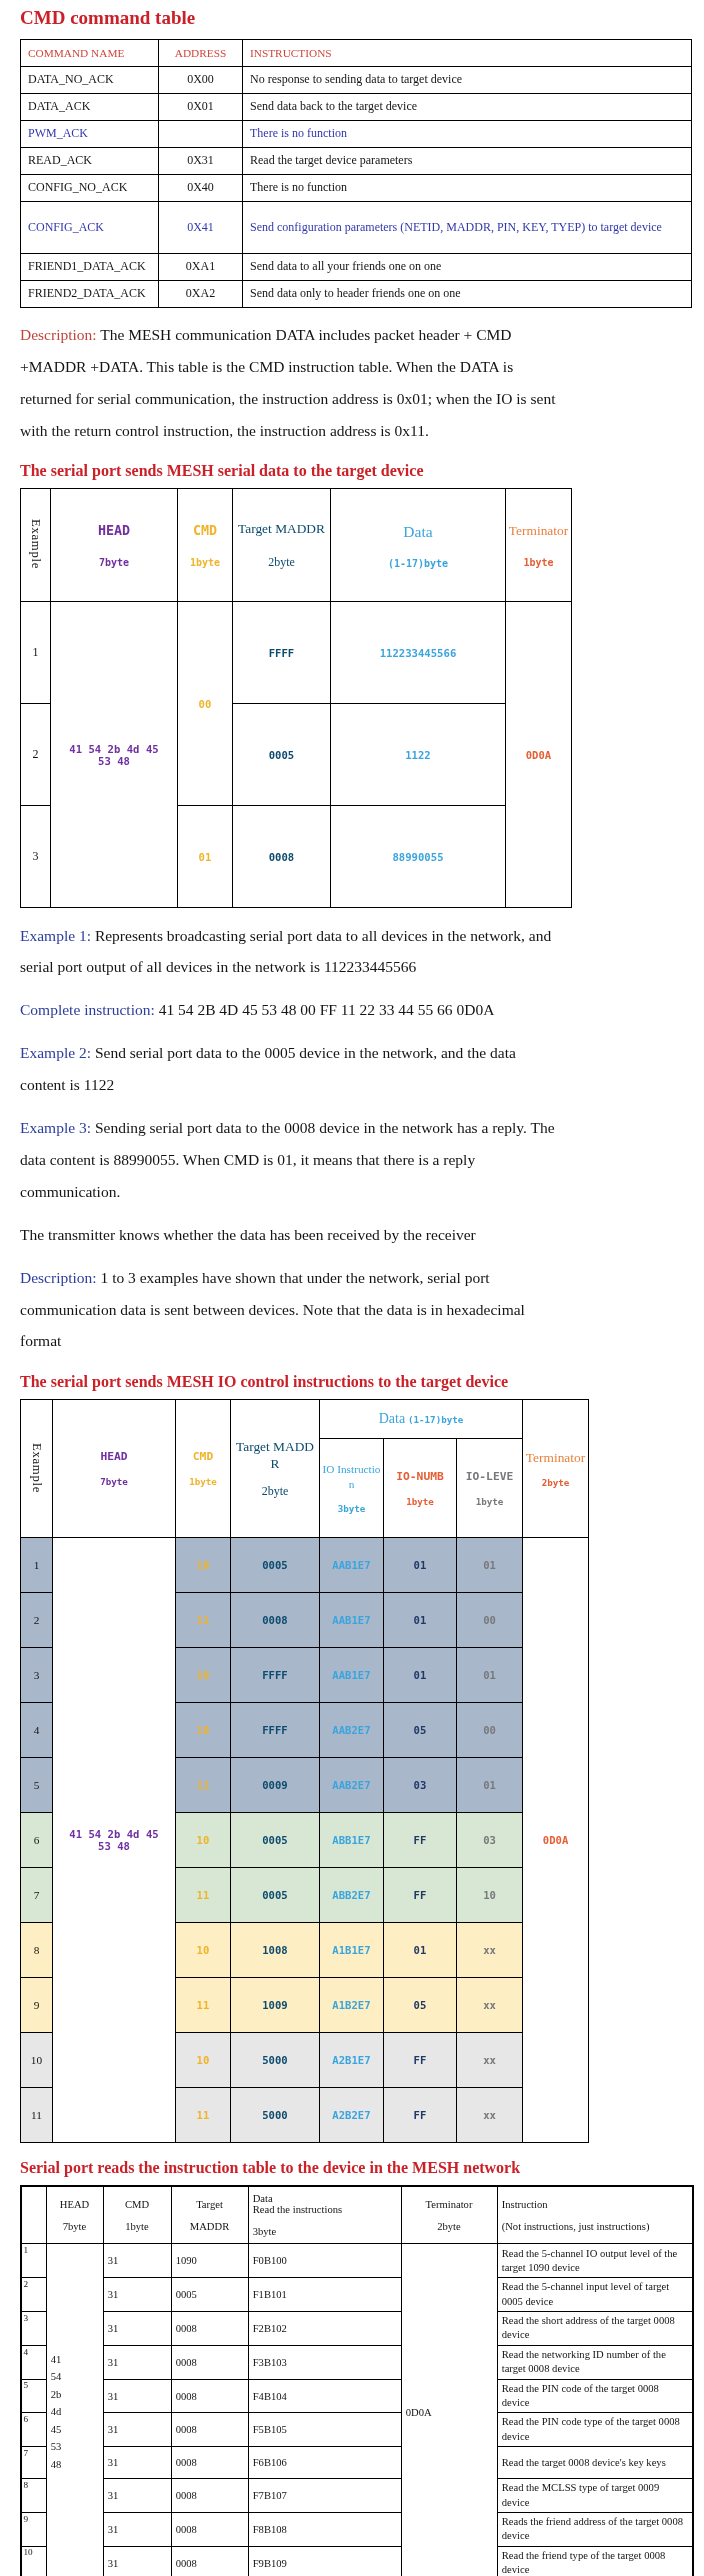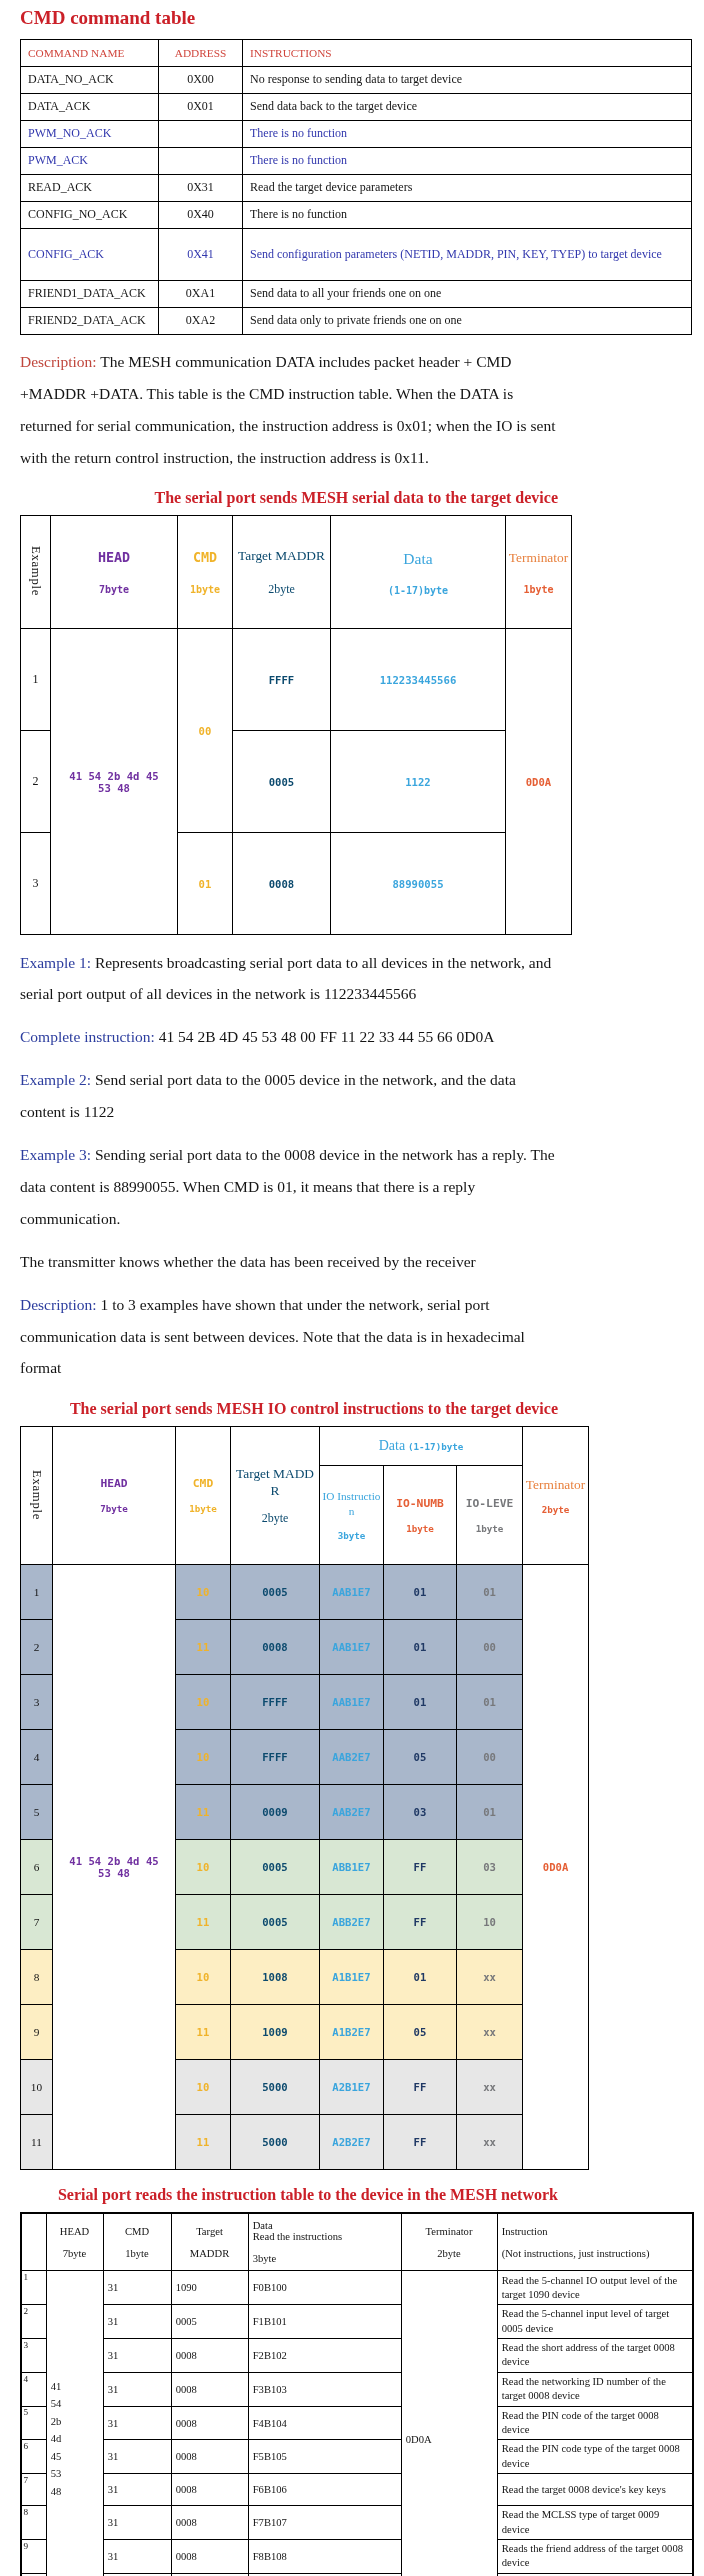--- a/index.html
+++ b/index.html
@@ -1,20 +1,20 @@
 <!DOCTYPE html>
 <html style="font-size:11.3px"><head>
 <meta charset="utf-8">
 <style>
   html,body{margin:0;padding:0;background:#fff;}
   body{width:704px;font-family:"Liberation Serif",serif;color:#141414;}
   .page{padding:4.2px 10px 10px 20px;box-sizing:border-box;width:568px;}
   .red-title{color:#cb2028;font-weight:bold;margin:0;}
   h1.red-title{font-size:19px;margin:2.8px 0 10px 0;}
-  h2.red-title{font-size:16px;margin:15.5px 0 8.4px 0;text-align:right;}
+  h2.red-title{font-size:16px;margin:15.5px 0 8.4px 0;}
   table{border-collapse:collapse;table-layout:fixed;}
   td,th{box-sizing:border-box;}
   .mono{font-family:"DejaVu Sans Mono",monospace;font-weight:bold;}
   .purple{color:#7030a0}.gold{color:#f0b32a}.green{color:#0c4a6e}
   .lblue{color:#3aa5dd}.orange{color:#e8813e}.ored{color:#e55f35}
   .gray{color:#77787b}.navy{color:#1f3864}.blue{color:#3137ad}
   
   .cmd-table{width:672px;padding-left:25px;}
   .cmd-table th,.cmd-table td{border:1.4px solid #000;font-size:12px;padding:3.5px 7px;height:27px;}
   .cmd-table th{color:#d0453c;font-weight:normal;font-size:11.3px;text-align:left;}
@@ -90,25 +90,20 @@
           <td>DATA_NO_ACK</td>
           <td class="c">0X00</td>
           <td>No response to sending data to target device</td>
         </tr>
         <tr>
           <td>DATA_ACK</td>
           <td class="c">0X01</td>
           <td>Send data back to the target device</td>
         </tr>
         <tr>
-          <td class=" blue">PWM_NO_ACK</td>
-          <td class="c blue"></td>
-          <td class=" blue">There is no function</td>
-        </tr>
-        <tr>
           <td class=" blue">PWM_ACK</td>
           <td class="c blue"></td>
           <td class=" blue">There is no function</td>
         </tr>
         <tr>
           <td>READ_ACK</td>
           <td class="c">0X31</td>
           <td>Read the target device parameters</td>
         </tr>
         <tr>
@@ -122,21 +117,21 @@
           <td class=" blue">Send configuration parameters (NETID, MADDR, PIN, KEY, TYEP) to target device</td>
         </tr>
         <tr>
           <td>FRIEND1_DATA_ACK</td>
           <td class="c">0XA1</td>
           <td>Send data to all your friends one on one</td>
         </tr>
         <tr>
           <td>FRIEND2_DATA_ACK</td>
           <td class="c">0XA2</td>
-          <td>Send data only to private friends one on one</td>
+          <td>Send data only to header friends one on one</td>
         </tr>
       </tbody>
   </table>
 
   <p class="para">
     <span class="lbl-red">Description:</span>
     <span>The MESH communication DATA includes packet header + CMD +MADDR +DATA. This table is the CMD instruction table. When the DATA is returned for serial communication, the instruction address is 0x01; when the IO is sent with the return control instruction, the instruction address is 0x11.</span>
   </p>
 
   <h2 class="red-title">The serial port sends MESH serial data to the target device</h2>

